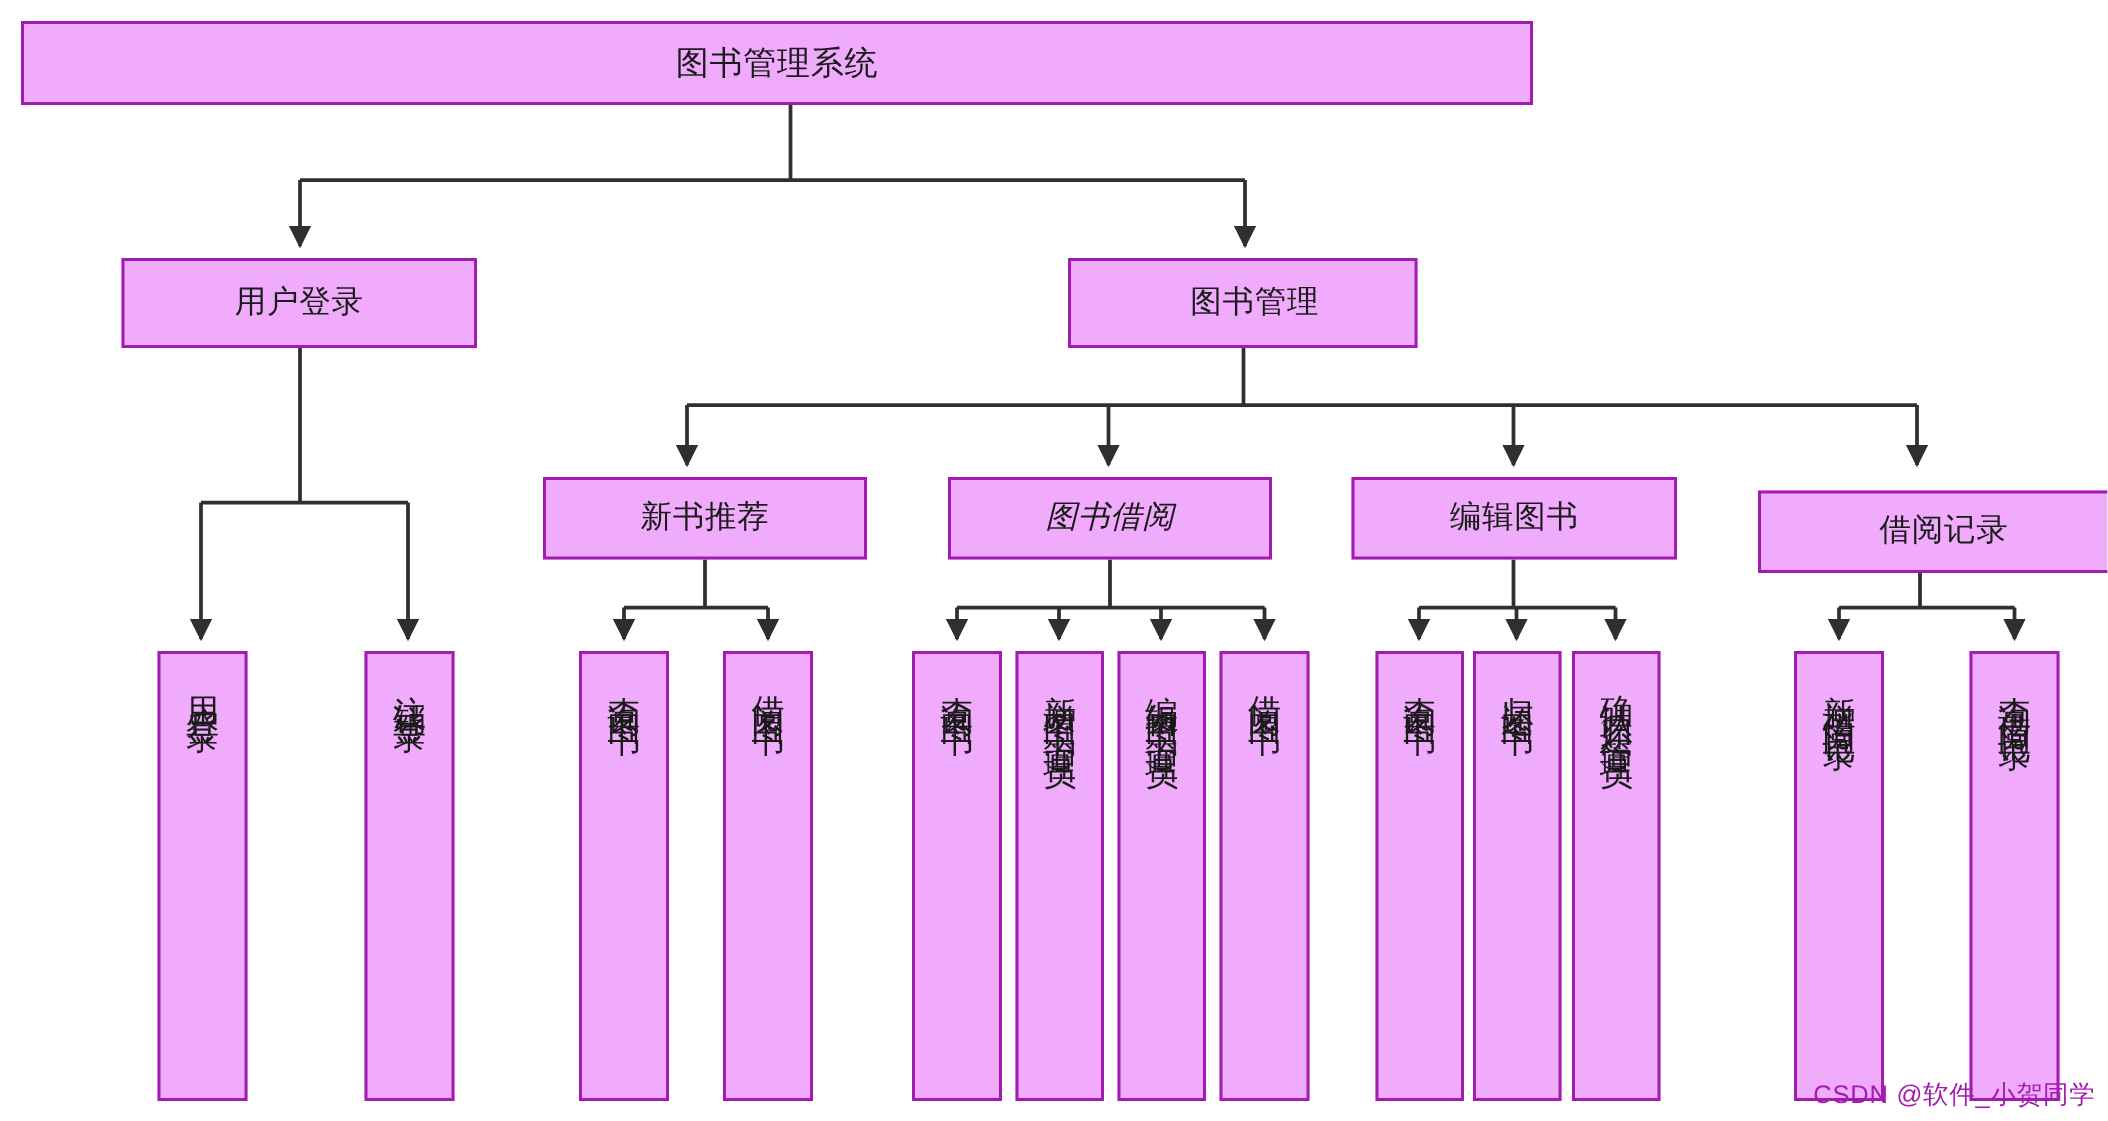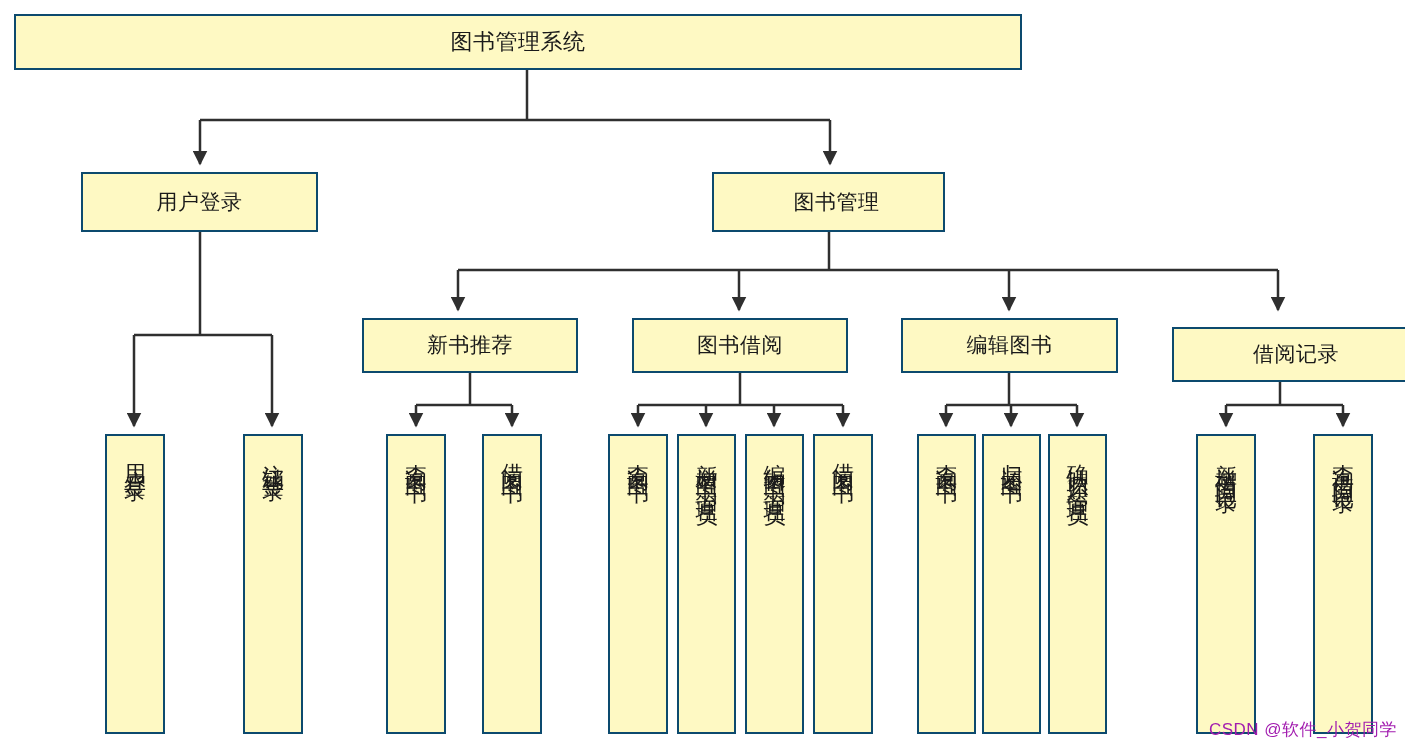--- a/index.html
+++ b/index.html
@@ -22,22 +22,22 @@
     position: absolute;
     left: 0;
     top: 0;
     width: 1405px;
     height: 747px;
     pointer-events: none;
   }
   .node {
     position: absolute;
     box-sizing: border-box;
-    background: #fef9c3;
-    border: 2px solid #0c4a6e;
+    background: #f0abfc;
+    border: 2px solid #a21caf;
     display: flex;
     align-items: center;
     justify-content: center;
     color: #1a1a1a;
     z-index: 2;
   }
   .node .label {
     display: block;
     text-align: center;
     line-height: 1.18;
@@ -139,21 +139,21 @@
   <div class="node horiz" style="left:81px; top:172px; width:237px; height:60px;">
     <span class="label">用户登录</span>
   </div>
   <div class="node horiz" style="left:712px; top:172px; width:233px; height:60px;padding-left:16px;">
     <span class="label">图书管理</span>
   </div>
 
   <div class="node horiz" style="left:362px; top:318px; width:216px; height:55px;">
     <span class="label">新书推荐</span>
   </div>
-  <div class="node horiz" style="left:632px; top:318px; width:216px; height:55px;">
+  <div class="node horiz" style="left:632px; top:318px; width:216px; height:55px;font-style:italic;">
     <span class="label">图书借阅</span>
   </div>
   <div class="node horiz" style="left:901px; top:318px; width:217px; height:55px;">
     <span class="label">编辑图书</span>
   </div>
   <div class="node horiz" style="left:1172px; top:327px; width:248px; height:55px;">
     <span class="label">借阅记录</span>
   </div>
 
   <div class="node vert" style="left:105px; top:434px; width:60px; height:300px;">

